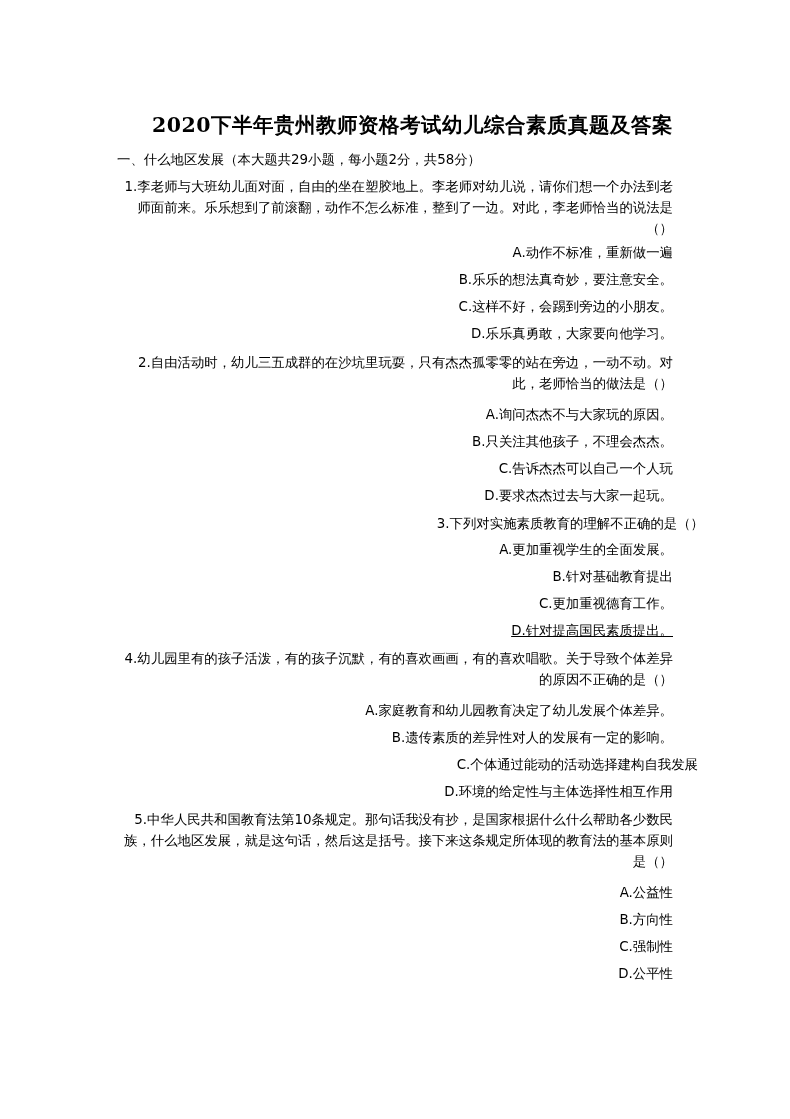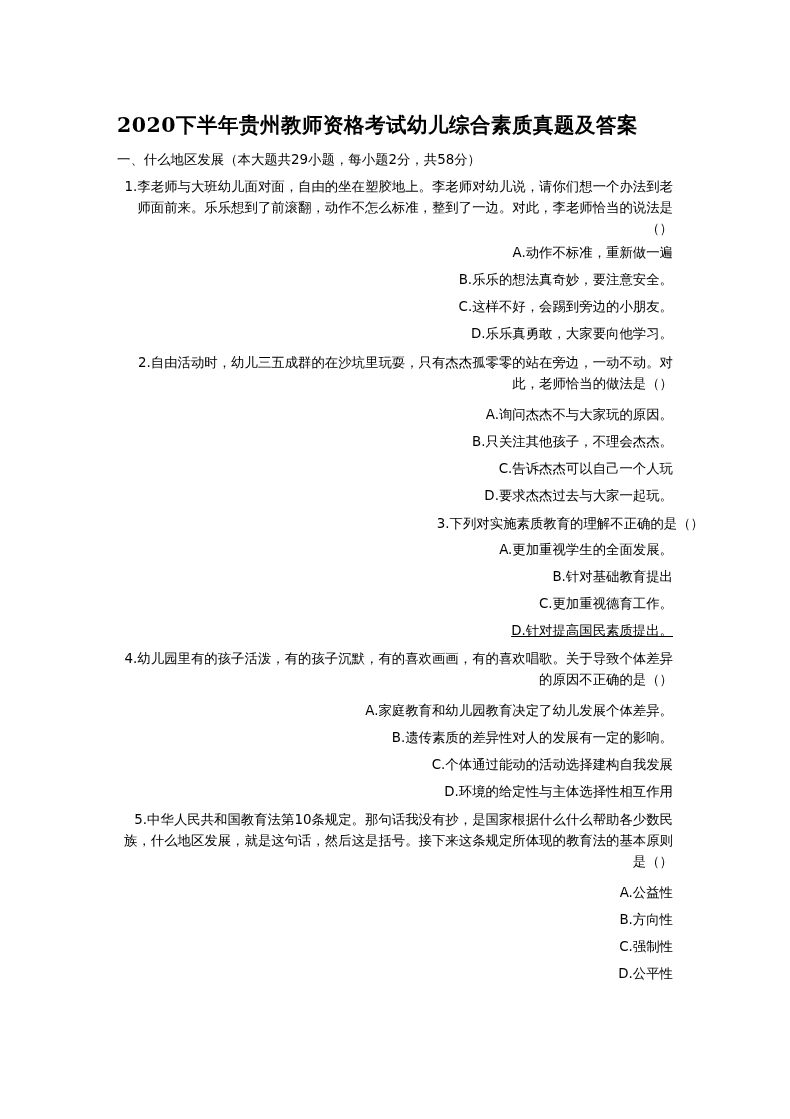--- a/index.html
+++ b/index.html
@@ -19,21 +19,21 @@
       position: absolute;
       left: 117px;
       top: 0;
       width: 556px;
     }
     .doc-title {
       position: absolute;
       left: 0;
       top: 110px;
       width: 556px;
-      text-align: left;
+      text-align: right;
       font-family: "DejaVu Serif", "Liberation Serif", serif;
       font-size: 20.5px;
       font-weight: bold;
       letter-spacing: 0.5px;
       line-height: 30px;
       white-space: nowrap;
     }
     .section-heading {
       position: absolute;
       left: 0;
@@ -119,21 +119,21 @@
 
   <div class="block" style="top:648px;">
     <p class="q-stem">4.幼儿园里有的孩子活泼，有的孩子沉默，有的喜欢画画，有的喜欢唱歌。关于导致个体差异的原因不正确的是（）</p>
   </div>
   <div class="block" style="top:701px;">
     <p class="opt">A.家庭教育和幼儿园教育决定了幼儿发展个体差异。</p>
   </div>
   <div class="block" style="top:728px;">
     <p class="opt">B.遗传素质的差异性对人的发展有一定的影响。</p>
   </div>
-  <div class="block" style="top:755px;">
+  <div class="block" style="top:755px;margin-left:25px;">
     <p class="opt">C.个体通过能动的活动选择建构自我发展</p>
   </div>
   <div class="block" style="top:782px;">
     <p class="opt">D.环境的给定性与主体选择性相互作用</p>
   </div>
 
   <div class="block" style="top:809px;">
     <p class="q-stem">5.中华人民共和国教育法第10条规定。那句话我没有抄，是国家根据什么什么帮助各少数民族，什么地区发展，就是这句话，然后这是括号。接下来这条规定所体现的教育法的基本原则是（）</p>
   </div>
   <div class="block" style="top:883px;">

